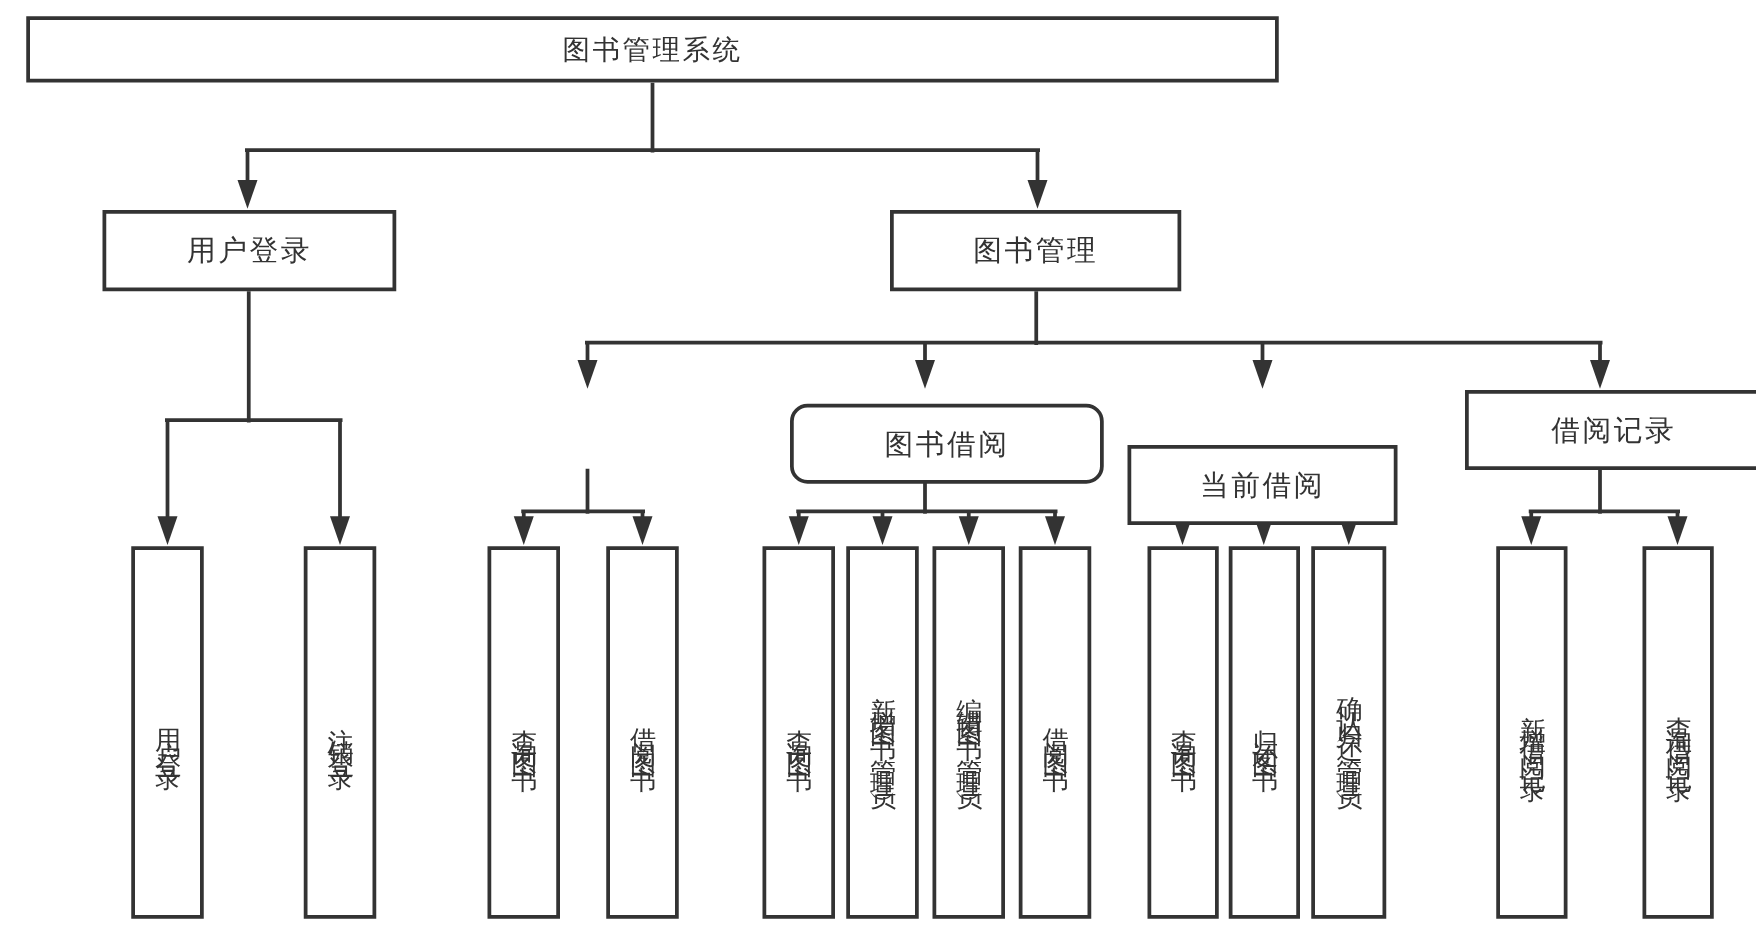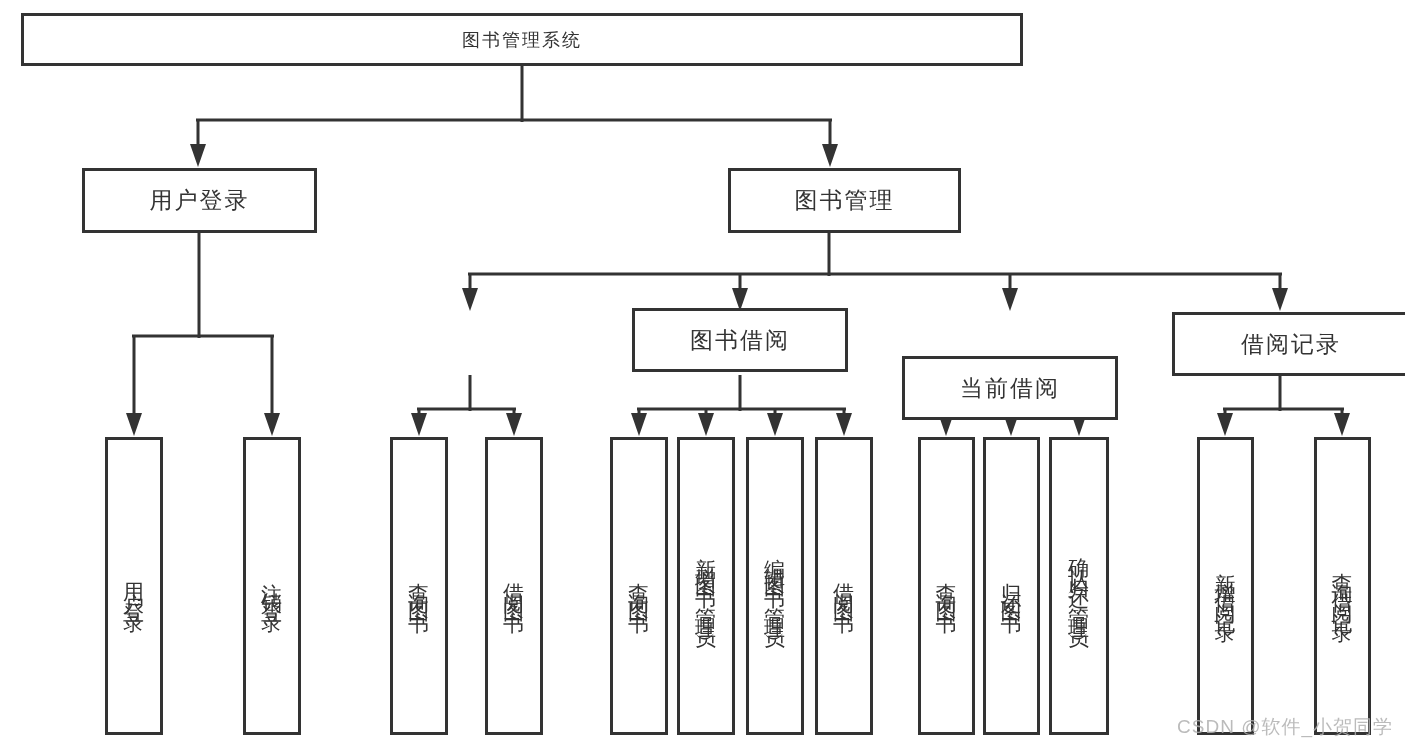--- a/index.html
+++ b/index.html
@@ -38,21 +38,21 @@
     background: var(--box-bg);
     display: flex;
     align-items: center;
     justify-content: center;
     color: var(--text);
     font-size: 23px;
     letter-spacing: 2px;
     white-space: nowrap;
     z-index: 2;
   }
-  .box.root { font-size: 18px; font-family: Liberation Mono, monospace; }
+  .box.root { font-size: 22px; font-family: Liberation Mono, monospace; }
   .vbox {
     position: absolute;
     top: 437px;
     height: 298px;
     width: 58px;
     border: 3px solid var(--line);
     background: var(--box-bg);
     display: flex;
     align-items: center;
     justify-content: center;
@@ -120,25 +120,25 @@
     <polygon points="1334,413 1350,413 1342,436"></polygon>
   </svg>
 
   <div class="box root" style="left:21px; top:13px; width:1002px; height:53px;">
     <span>图书管理系统</span>
   </div>
 
   <div class="box" style="left:82px; top:168px; width:235px; height:65px;">
     <span>用户登录</span>
   </div>
-  <div class="box" style="left:728px; top:168px; width:233px; height:65px;">
+  <div class="box" style="left:712px; top:168px; width:233px; height:65px;">
     <span>图书管理</span>
   </div>
 
-  <div class="box" style="left:632px; top:308px; width:216px; height:64px;">
+  <div class="box" style="left:632px; top:323px; width:251px; height:64px;border-radius:14px;">
     <span>图书借阅</span>
   </div>
   <div class="box" style="left:902px; top:312px; width:216px; height:64px;margin-top:44px;">
     <span>当前借阅</span>
   </div>
   <div class="box" style="left:1172px; top:312px; width:238px; height:64px;">
     <span>借阅记录</span>
   </div>
 
   <div class="vbox" style="left:105px;">
@@ -178,15 +178,14 @@
     <span>确认归还（管理员）</span>
   </div>
 
   <div class="vbox" style="left:1197px; width:57px;">
     <span>新增借阅记录</span>
   </div>
   <div class="vbox" style="left:1314px; width:57px;">
     <span>查询借阅记录</span>
   </div>
 
-  <div class="watermark">CSDN @软件_小贺同学</div>
 
 </div>
 
 </body></html>

